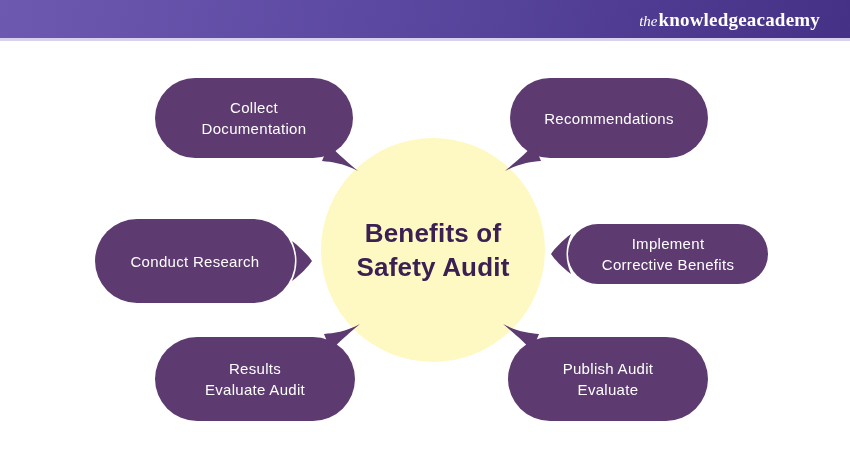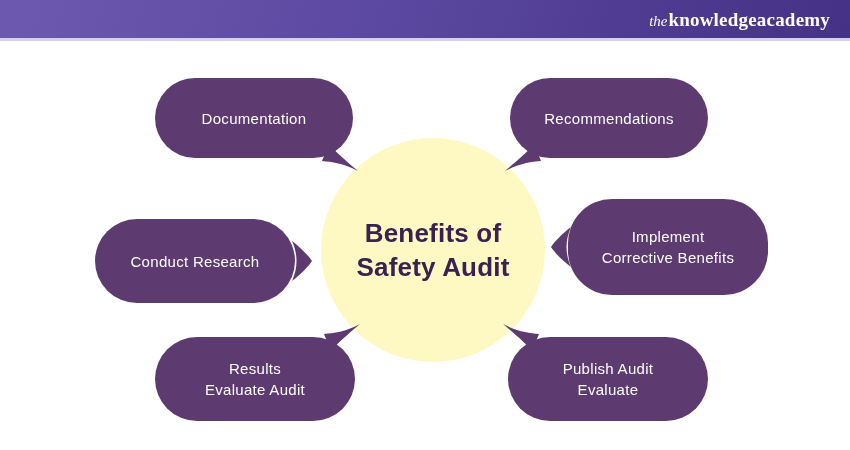--- a/index.html
+++ b/index.html
@@ -15,21 +15,21 @@
   .header {
     position: absolute; top: 0; left: 0;
     width: 850px; height: 38px;
     background: linear-gradient(105deg, #6e59b0 0%, #5b48a0 45%, #453286 100%);
     border-bottom: 3px solid #d8d0ef;
     box-sizing: content-box;
     display: flex; align-items: center; justify-content: flex-end;
     padding-right: 0;
   }
   .logo {
-    margin-right: 20px;
+    margin-right: 30px;
     color: #ffffff;
     white-space: nowrap;
     line-height: 1;
   }
   .logo-the {
     font-family: "Liberation Serif", serif;
     font-style: italic; font-weight: 400; font-size: 15px;
     margin-right: 1px;
   }
   .logo-knowledge, .logo-academy {
@@ -75,21 +75,21 @@
   .tail-br { right: -5px;  bottom: -13px; }
   .tail-bl { left:  -5px;  bottom: -13px; transform: scaleX(-1); }
   .tail-tr { right: -5px;  top:    -13px; transform: scaleY(-1); }
   .tail-tl { left:  -5px;  top:    -13px; transform: scale(-1,-1); }
   .tail-r  { right: -17px; top: 50%; transform: translateY(-50%); }
   .tail-l  { left:  -17px; top: 50%; transform: translateY(-50%) scaleX(-1); }
 
   .bubble-collect   { left: 155px; top: 78px;  width: 198px; height: 80px; }
   .bubble-recommend { left: 510px; top: 78px;  width: 198px; height: 80px; }
   .bubble-research  { left: 95px;  top: 207px; width: 200px; height: 84px; margin-top: 12px; }
-  .bubble-implement { left: 568px; top: 199px; width: 200px; height: 96px; }
+  .bubble-implement { left: 568px; top: 224px; width: 200px; height: 60px; }
   .bubble-evaluate  { left: 155px; top: 337px; width: 200px; height: 84px; }
   .bubble-publish   { left: 508px; top: 337px; width: 200px; height: 84px; }
 </style>
 </head>
 <body>
 
 <div class="canvas">
 
   <div class="header">
     <div class="logo"><span class="logo-the">the</span><span class="logo-knowledge">knowledge</span><span class="logo-academy">academy</span></div>
@@ -100,20 +100,21 @@
       <span>Benefits of</span>
       <span>Safety Audit</span>
     </div>
   </div>
 
   <div class="bubble bubble-collect">
     <svg class="tail tail-br" width="36" height="30" viewBox="0 0 36 30">
       <path d="M5 0 C 12 10 22 18 36 30 C 21 22 10 21 0 20 C 3 13 5 7 5 0 Z" fill="#5d3a70"></path>
     </svg>
     <div class="bubble-text">
+      <span>Collect</span>
       <span>Documentation</span>
     </div>
   </div>
 
   <div class="bubble bubble-recommend">
     <svg class="tail tail-bl" width="36" height="30" viewBox="0 0 36 30">
       <path d="M5 0 C 12 10 22 18 36 30 C 21 22 10 21 0 20 C 3 13 5 7 5 0 Z" fill="#5d3a70"></path>
     </svg>
     <div class="bubble-text">
       <span>Recommendations</span>

